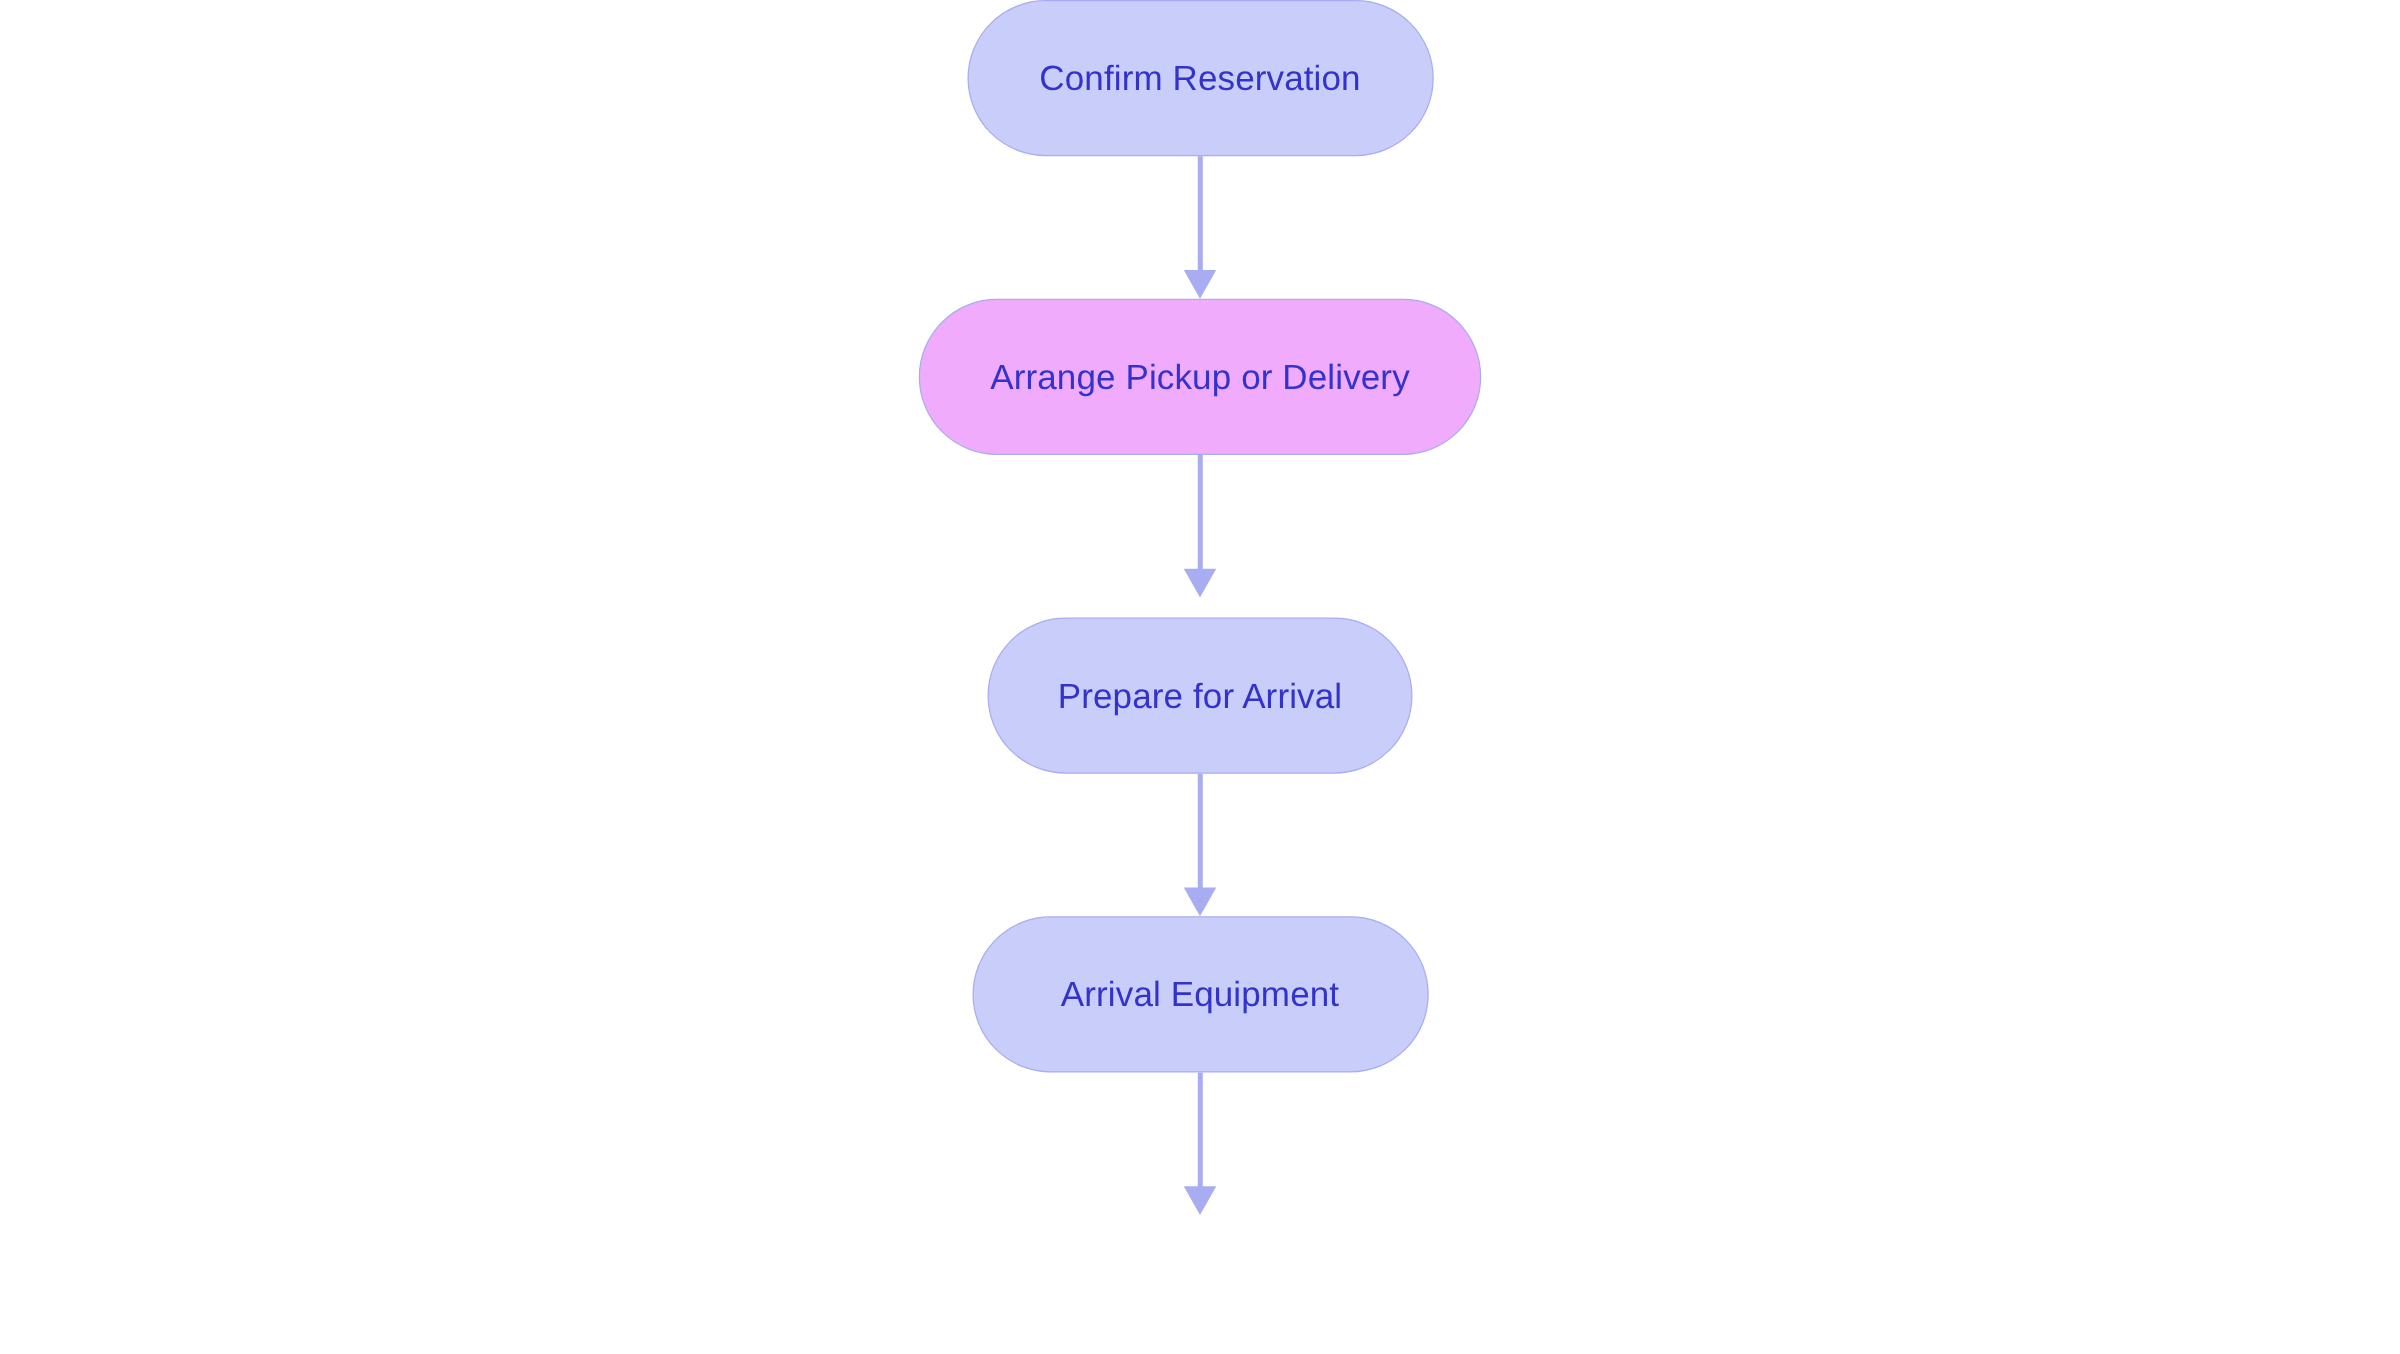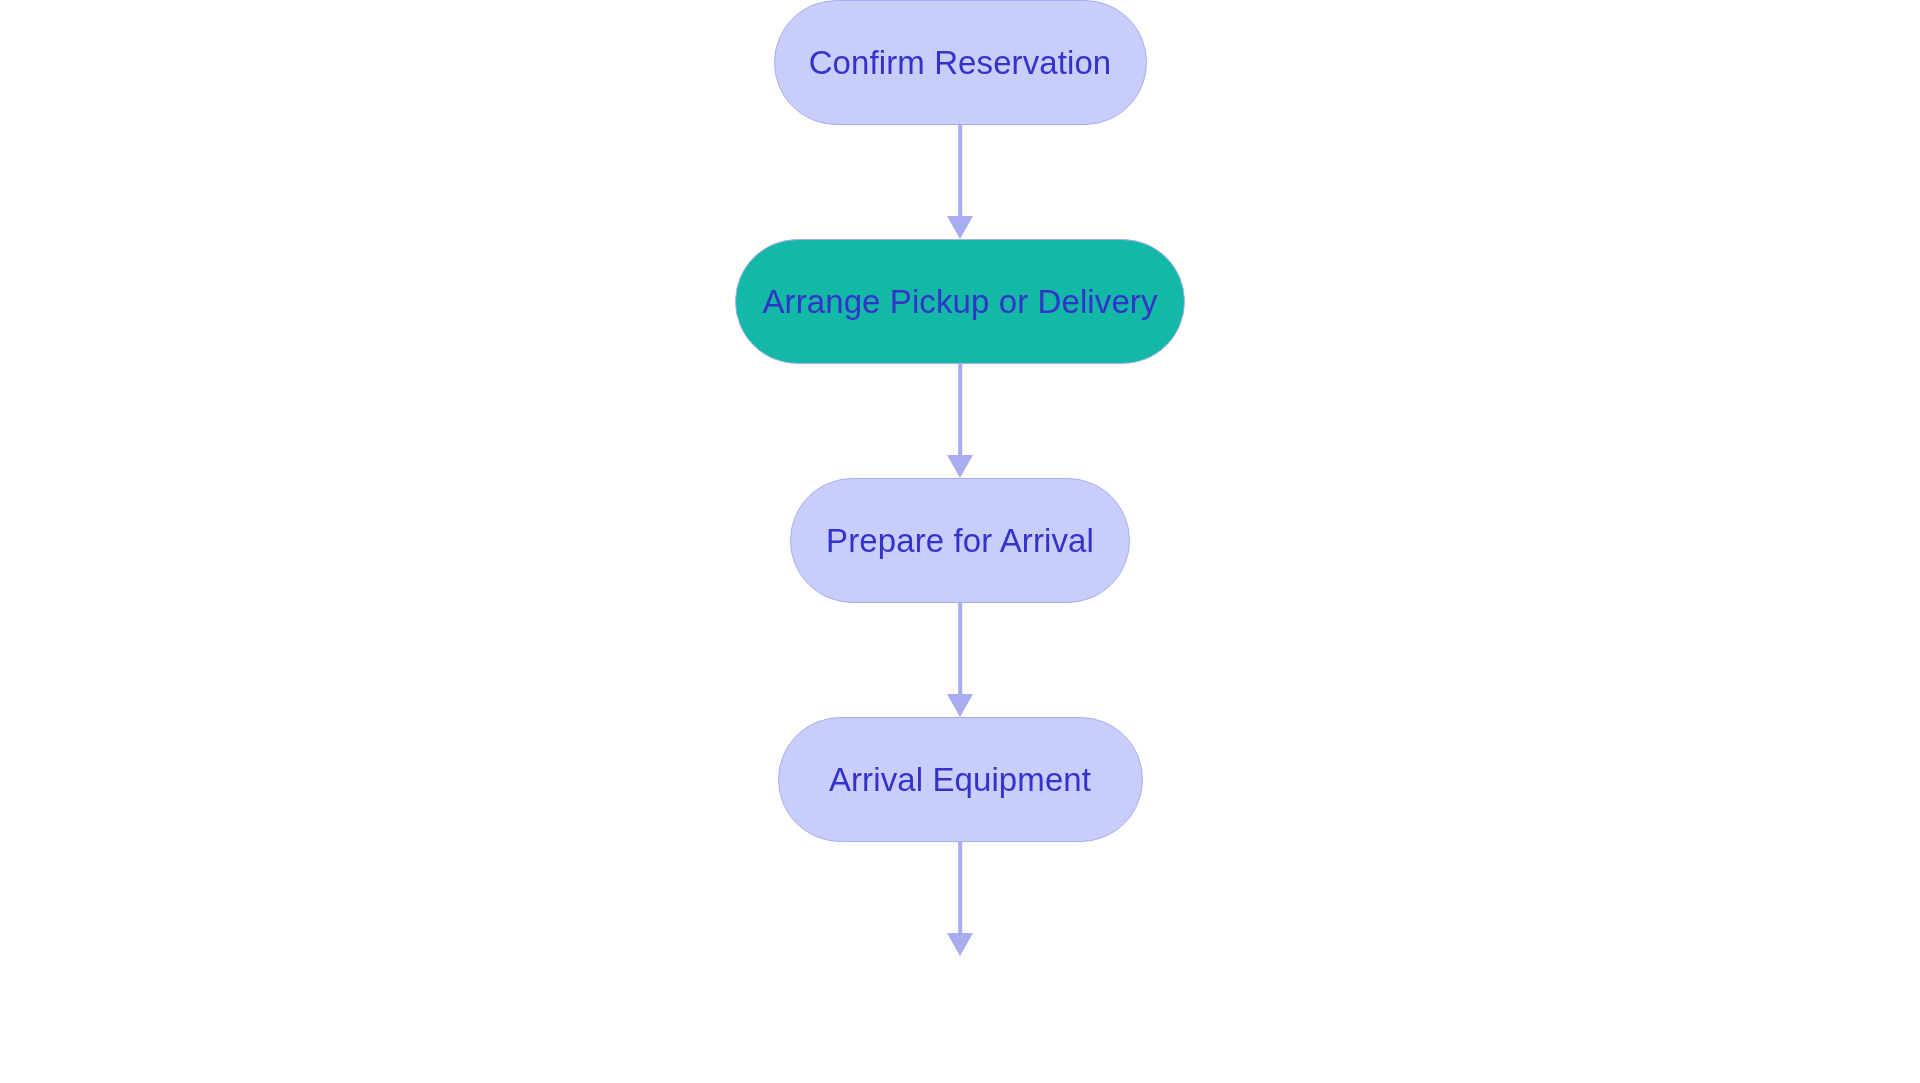--- a/index.html
+++ b/index.html
@@ -27,21 +27,21 @@
   .flow-node {
     box-sizing: border-box;
     height: 125px;
     border-radius: 62.5px;
     background: #c9cdfa;
     border: 1.6px solid #a7adf0;
     color: #3333cc;
     display: flex;
     align-items: center;
     justify-content: center;
-    font-size: 33px;
+    font-size: 28px;
     font-family: "Liberation Sans", sans-serif;
     font-weight: 400;
     letter-spacing: 0.1px;
     white-space: nowrap;
     user-select: none;
   }
 
   .flow-node-label {
     line-height: 1;
     padding: 0 10px;
@@ -86,30 +86,30 @@
 
   <div class="flow-node" style="width: 373px; background: rgb(201, 205, 250); border-color: rgb(167, 173, 240); color: rgb(51, 51, 204);">
     <span class="flow-node-label">Confirm Reservation</span>
   </div>
 
   <div class="flow-connector">
     <span class="conn-line" style="background: rgb(167, 173, 240);"></span>
     <span class="conn-arrowhead" style="border-top-color: rgb(167, 173, 240);"></span>
   </div>
 
-  <div class="flow-node" style="width: 450px; background: #14b8a6; border-color: rgb(167, 173, 240); color: rgb(51, 51, 204);">
+  <div class="flow-node" style="width: 450px; background: #f0abfc; border-color: rgb(167, 173, 240); color: rgb(51, 51, 204);">
     <span class="flow-node-label">Arrange Pickup or Delivery</span>
   </div>
 
   <div class="flow-connector">
     <span class="conn-line" style="background: rgb(167, 173, 240);"></span>
     <span class="conn-arrowhead" style="border-top-color: rgb(167, 173, 240);"></span>
   </div>
 
-  <div class="flow-node" style="width: 340px; background: rgb(201, 205, 250); border-color: rgb(167, 173, 240); color: rgb(51, 51, 204);">
+  <div class="flow-node" style="width: 340px; background: rgb(201, 205, 250); border-color: rgb(167, 173, 240); color: rgb(51, 51, 204); margin-top: 16px;">
     <span class="flow-node-label">Prepare for Arrival</span>
   </div>
 
   <div class="flow-connector">
     <span class="conn-line" style="background: rgb(167, 173, 240);"></span>
     <span class="conn-arrowhead" style="border-top-color: rgb(167, 173, 240);"></span>
   </div>
 
   <div class="flow-node" style="width: 365px; background: rgb(201, 205, 250); border-color: rgb(167, 173, 240); color: rgb(51, 51, 204);">
     <span class="flow-node-label">Arrival Equipment</span>

